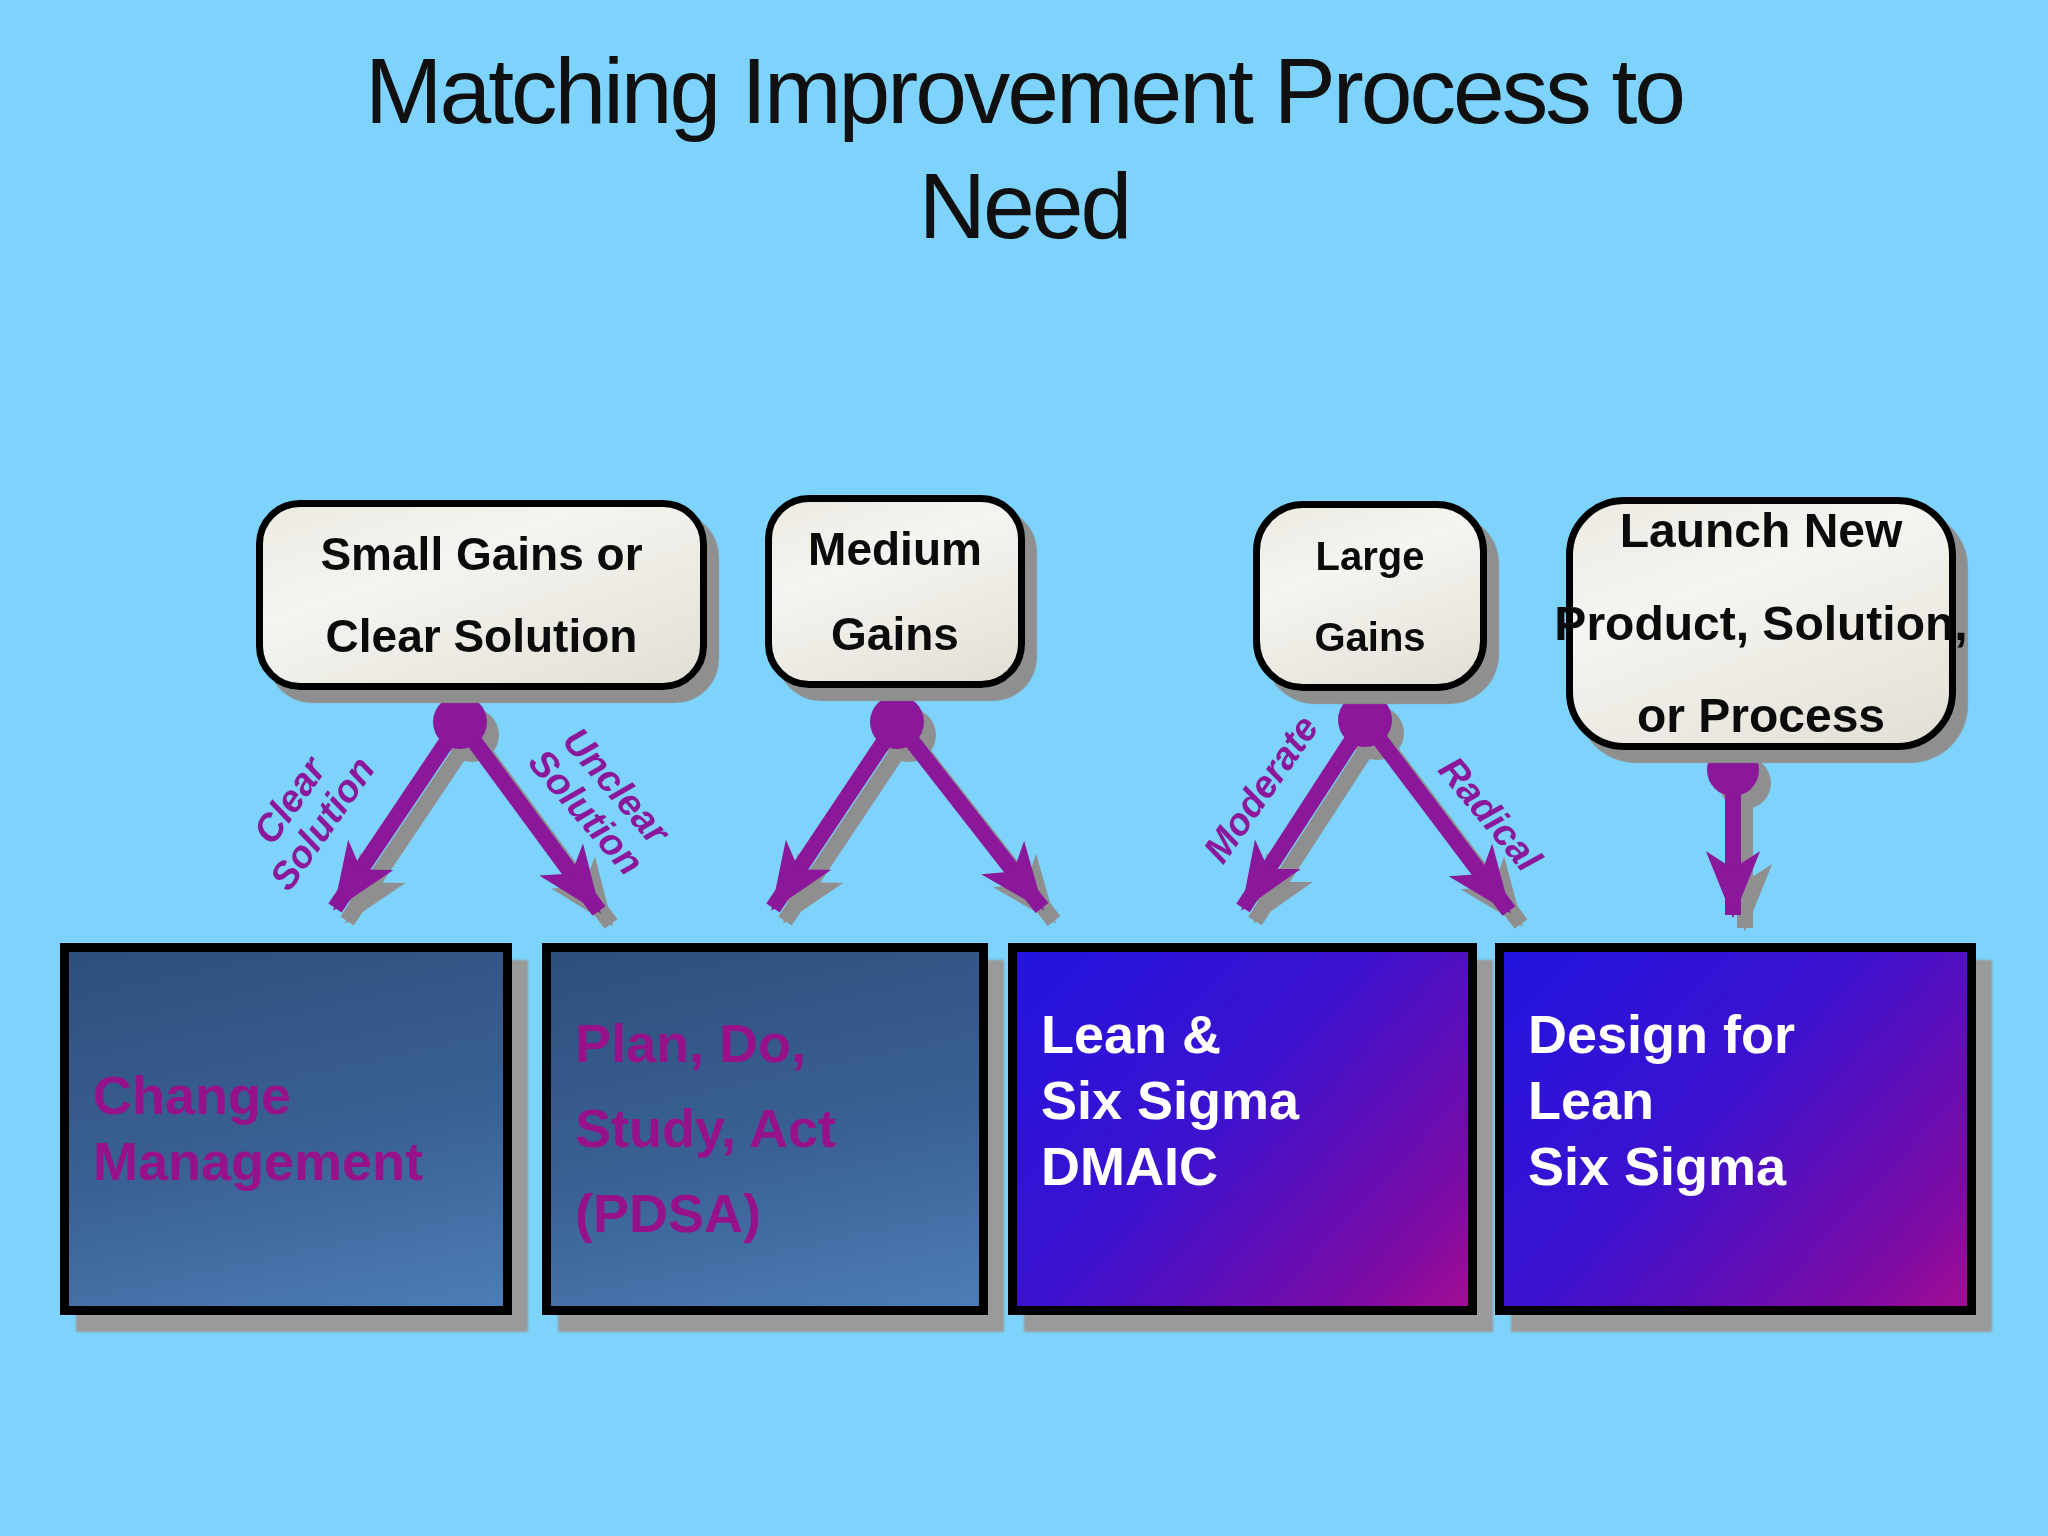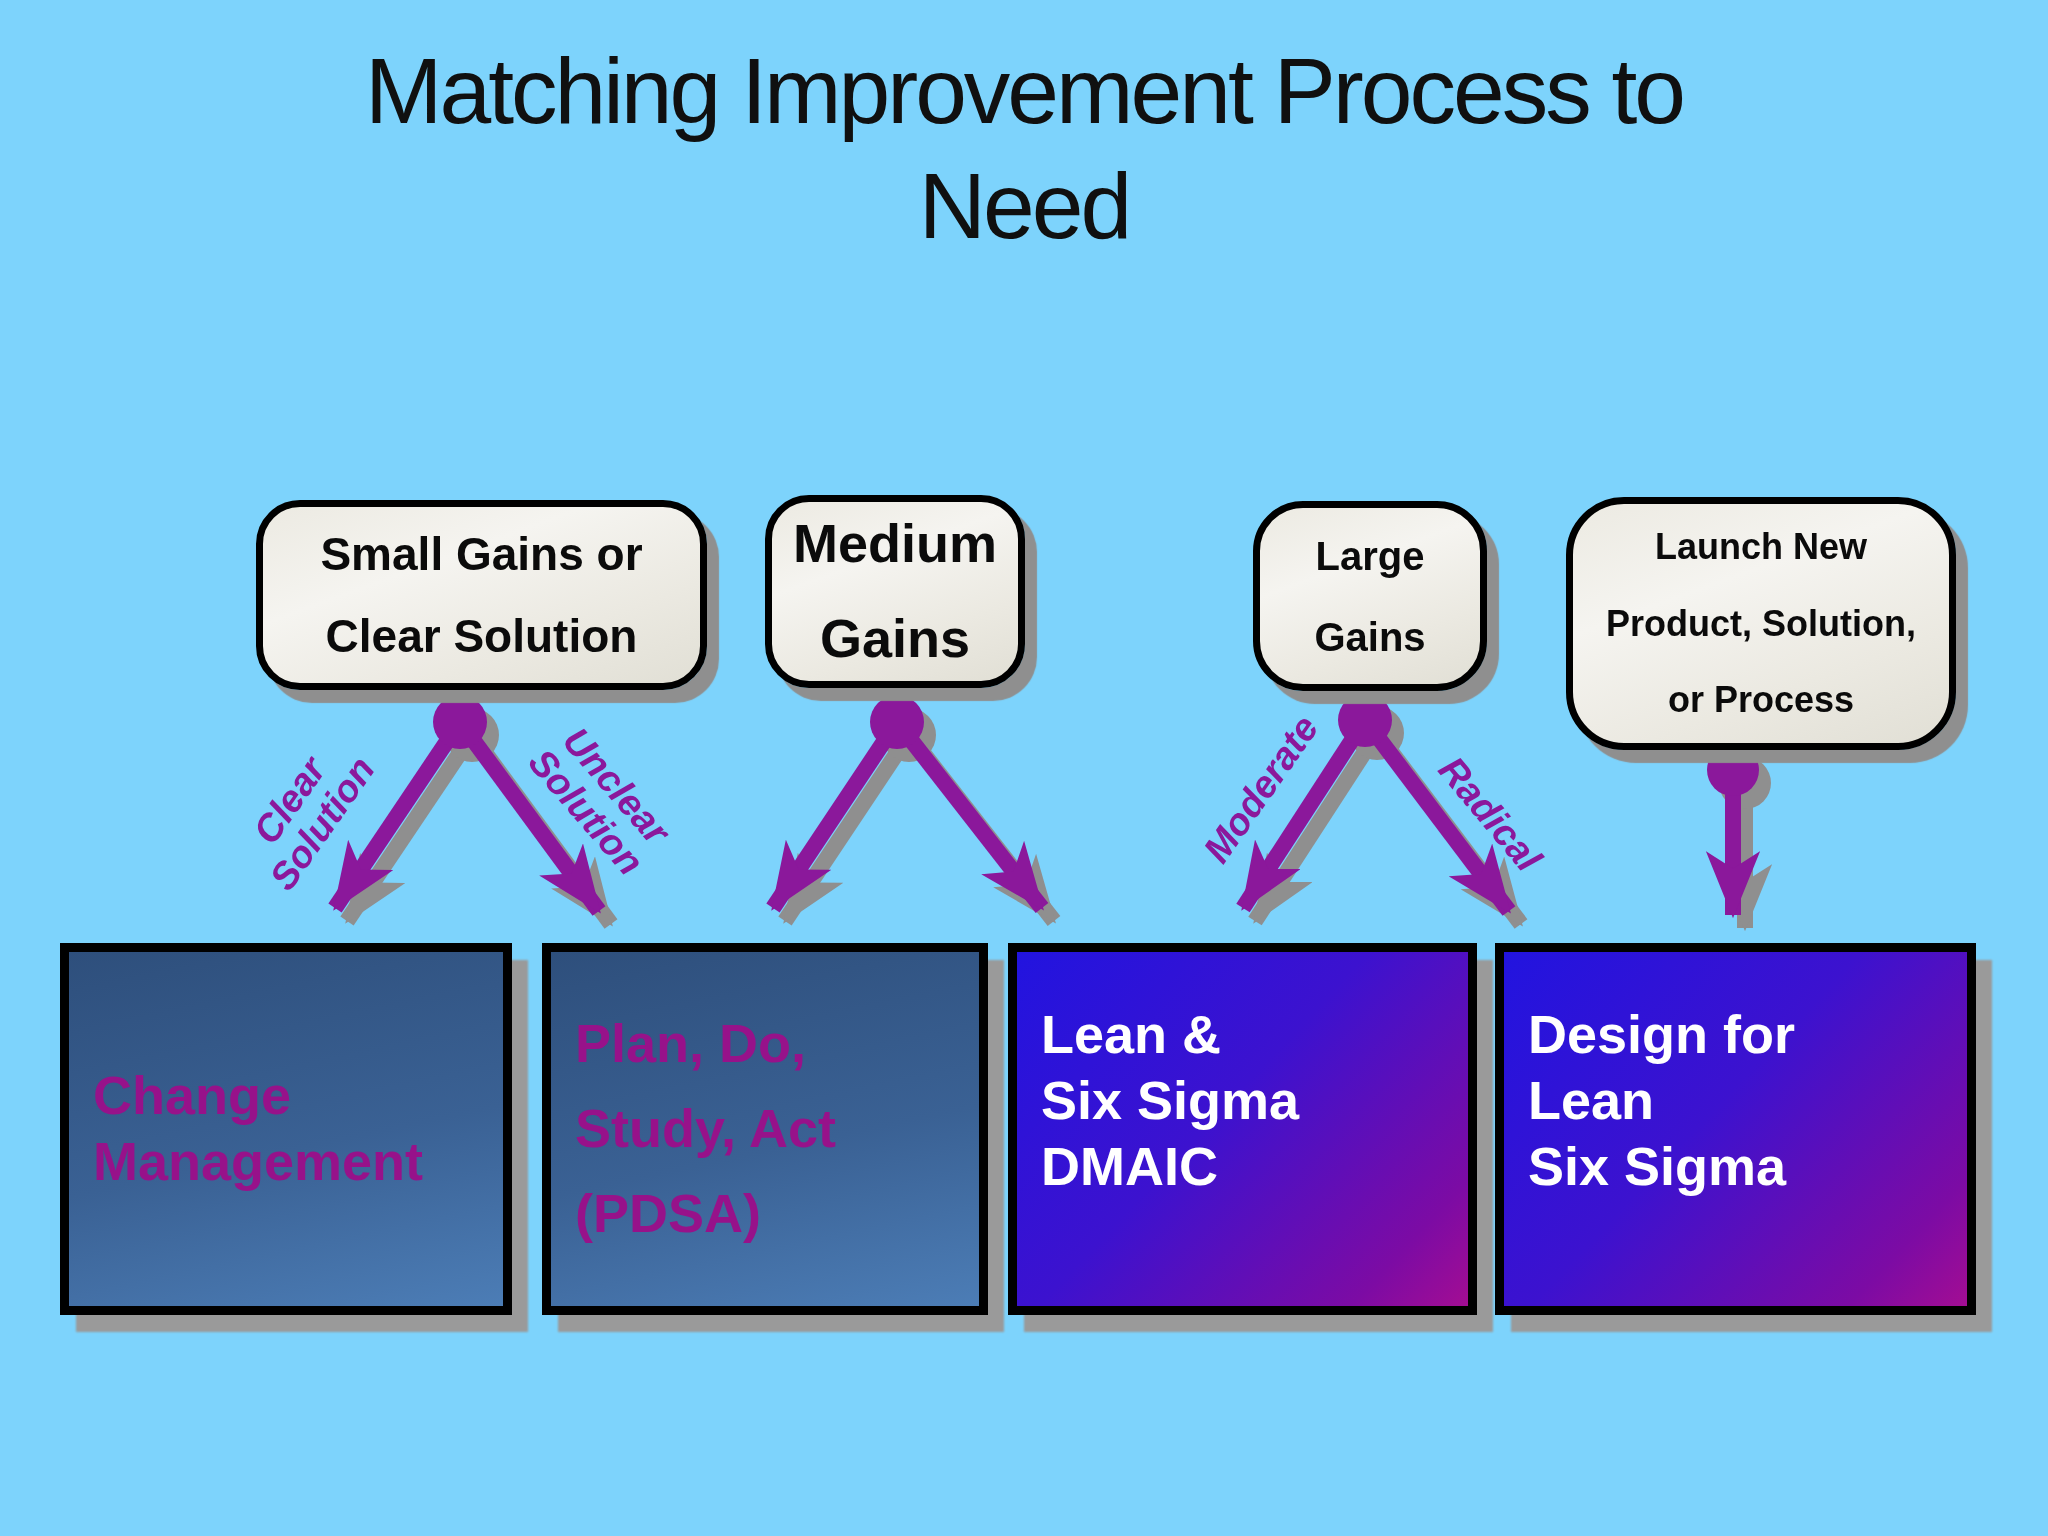--- a/index.html
+++ b/index.html
@@ -17,23 +17,23 @@
   .nbox{
     position:absolute;box-sizing:border-box;
     border:7px solid #000;border-radius:44px;
     background:linear-gradient(160deg,#eceae2 0%,#f5f4f0 35%,#ebe9e1 70%,#e1dfd5 100%);
     box-shadow:12px 13px 1px #8f8f8f;
     display:flex;flex-direction:column;justify-content:center;align-items:center;
     color:#0b0b0b;font-weight:bold;text-align:center;gap:29px;
   }
   .nbox .ln{white-space:nowrap;}
   #nb-small {left:256px;top:500px;width:451px;height:190px;font-size:46px;line-height:1.14;}
-  #nb-medium{left:765px;top:495px;width:260px;height:193px;font-size:54px;line-height:1.22;}
+  #nb-medium{left:765px;top:495px;width:260px;height:193px;font-size:46px;line-height:1.22;}
   #nb-large {left:1253px;top:501px;width:234px;height:190px;font-size:40px;line-height:1.3;border-radius:50px;}
-  #nb-launch{left:1566px;top:497px;width:390px;height:253px;font-size:36px;line-height:1.32;border-radius:58px;}
+  #nb-launch{left:1566px;top:497px;width:390px;height:253px;font-size:48px;line-height:1.32;border-radius:58px;}
   
   .alabel{
     position:absolute;color:#8b189b;font-weight:bold;font-style:italic;
     font-size:38px;line-height:1.06;text-align:center;white-space:nowrap;
     transform:translate(-50%,-50%) rotate(var(--r));
   }
   #al-clear   {left:306px; top:812px;--r:-55deg;}
   #al-unclear {left:601px; top:799px;--r:49deg;}
   #al-moderate{left:1261px;top:789px;--r:-55deg;}
   #al-radical {left:1490px;top:814px;--r:50deg;}

